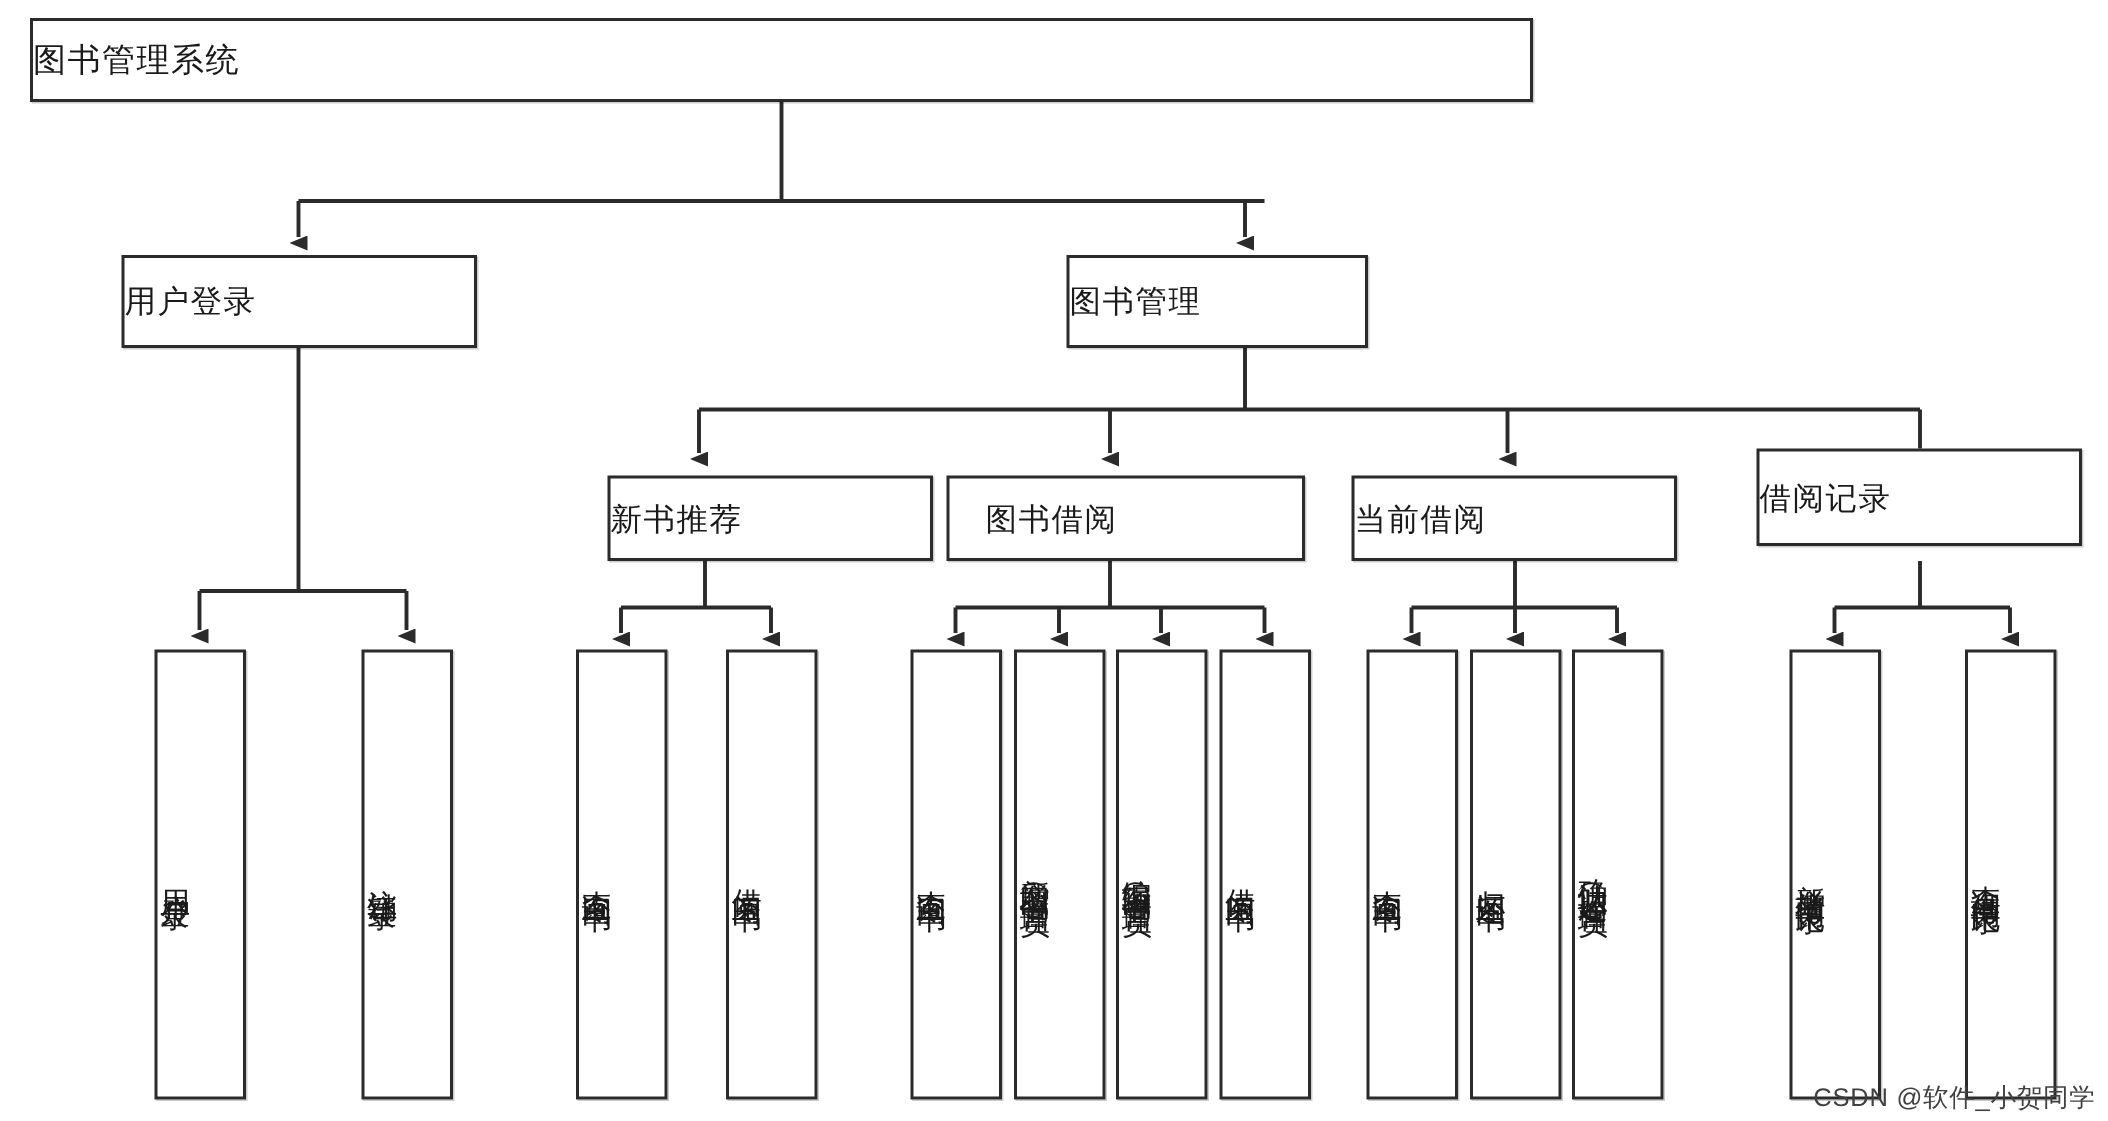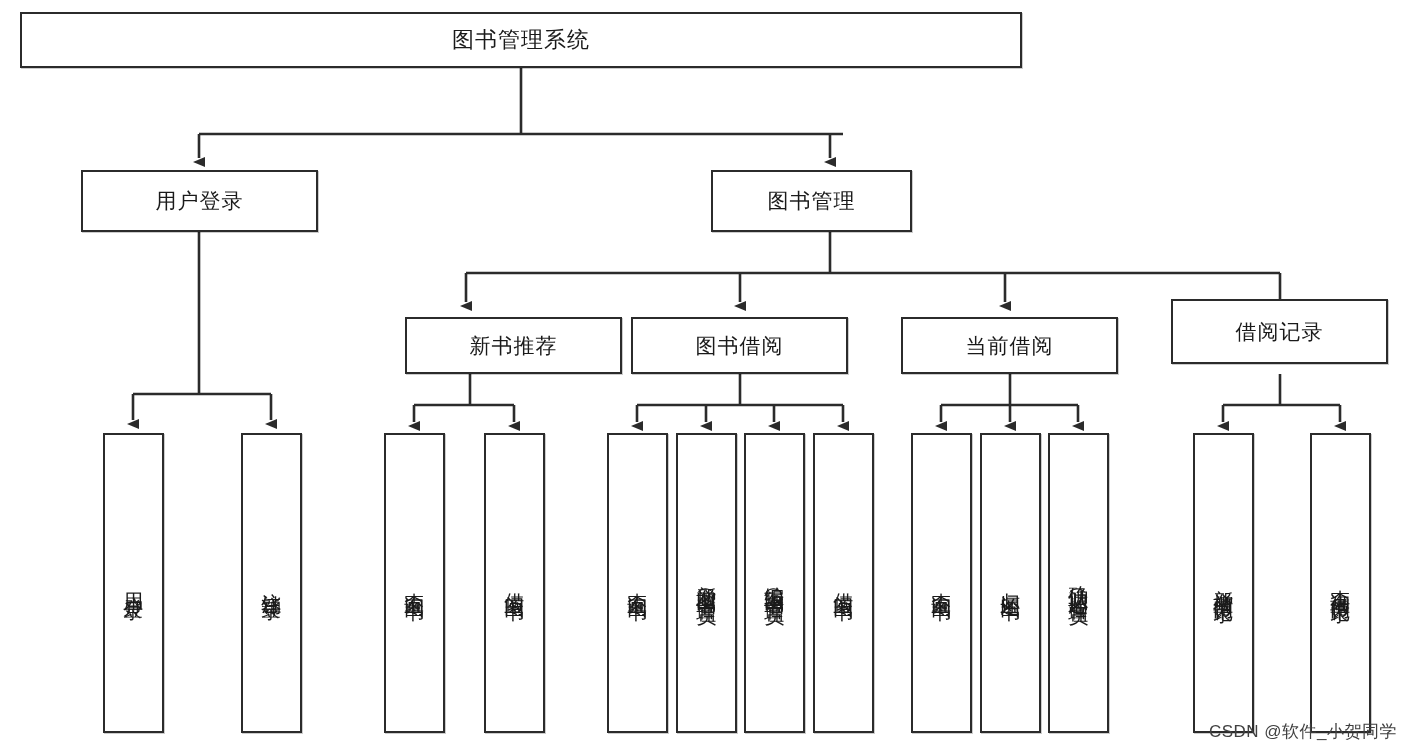--- a/index.html
+++ b/index.html
@@ -25,21 +25,20 @@
     height: 747px;
     pointer-events: none;
   }
   .node {
     position: absolute;
     box-sizing: border-box;
     border: 2px solid #2b2b2b;
     background: #ffffff;
     display: flex;
     align-items: center;
-    justify-content: center;
     color: #1a1a1a;
     box-shadow: 1px 1px 0 rgba(0,0,0,0.20);
   }
   .node.horiz {
     font-size: 21px;
     letter-spacing: 1px;
   }
   .node.vert {
     font-size: 20px;
     letter-spacing: 1px;
@@ -127,21 +126,21 @@
   <div class="node horiz" style="left:81px; top:170px; width:237px; height:62px;">
     <span>用户登录</span>
   </div>
   <div class="node horiz" style="left:711px; top:170px; width:201px; height:62px;font-family:Liberation Mono, monospace;">
     <span>图书管理</span>
   </div>
 
   <div class="node horiz" style="left:361px; top:317px; width:217px; height:57px;margin-left:44px;">
     <span>新书推荐</span>
   </div>
-  <div class="node horiz" style="left:631px; top:317px; width:217px; height:57px;">
+  <div class="node horiz" style="left:631px; top:317px; width:239px; height:57px;padding-left:24px;">
     <span>图书借阅</span>
   </div>
   <div class="node horiz" style="left:901px; top:317px; width:217px; height:57px;">
     <span>当前借阅</span>
   </div>
   <div class="node horiz" style="left:1171px; top:299px; width:217px; height:65px;">
     <span>借阅记录</span>
   </div>
 
   <div class="node vert" style="left:103px; top:433px; width:61px; height:300px;">

